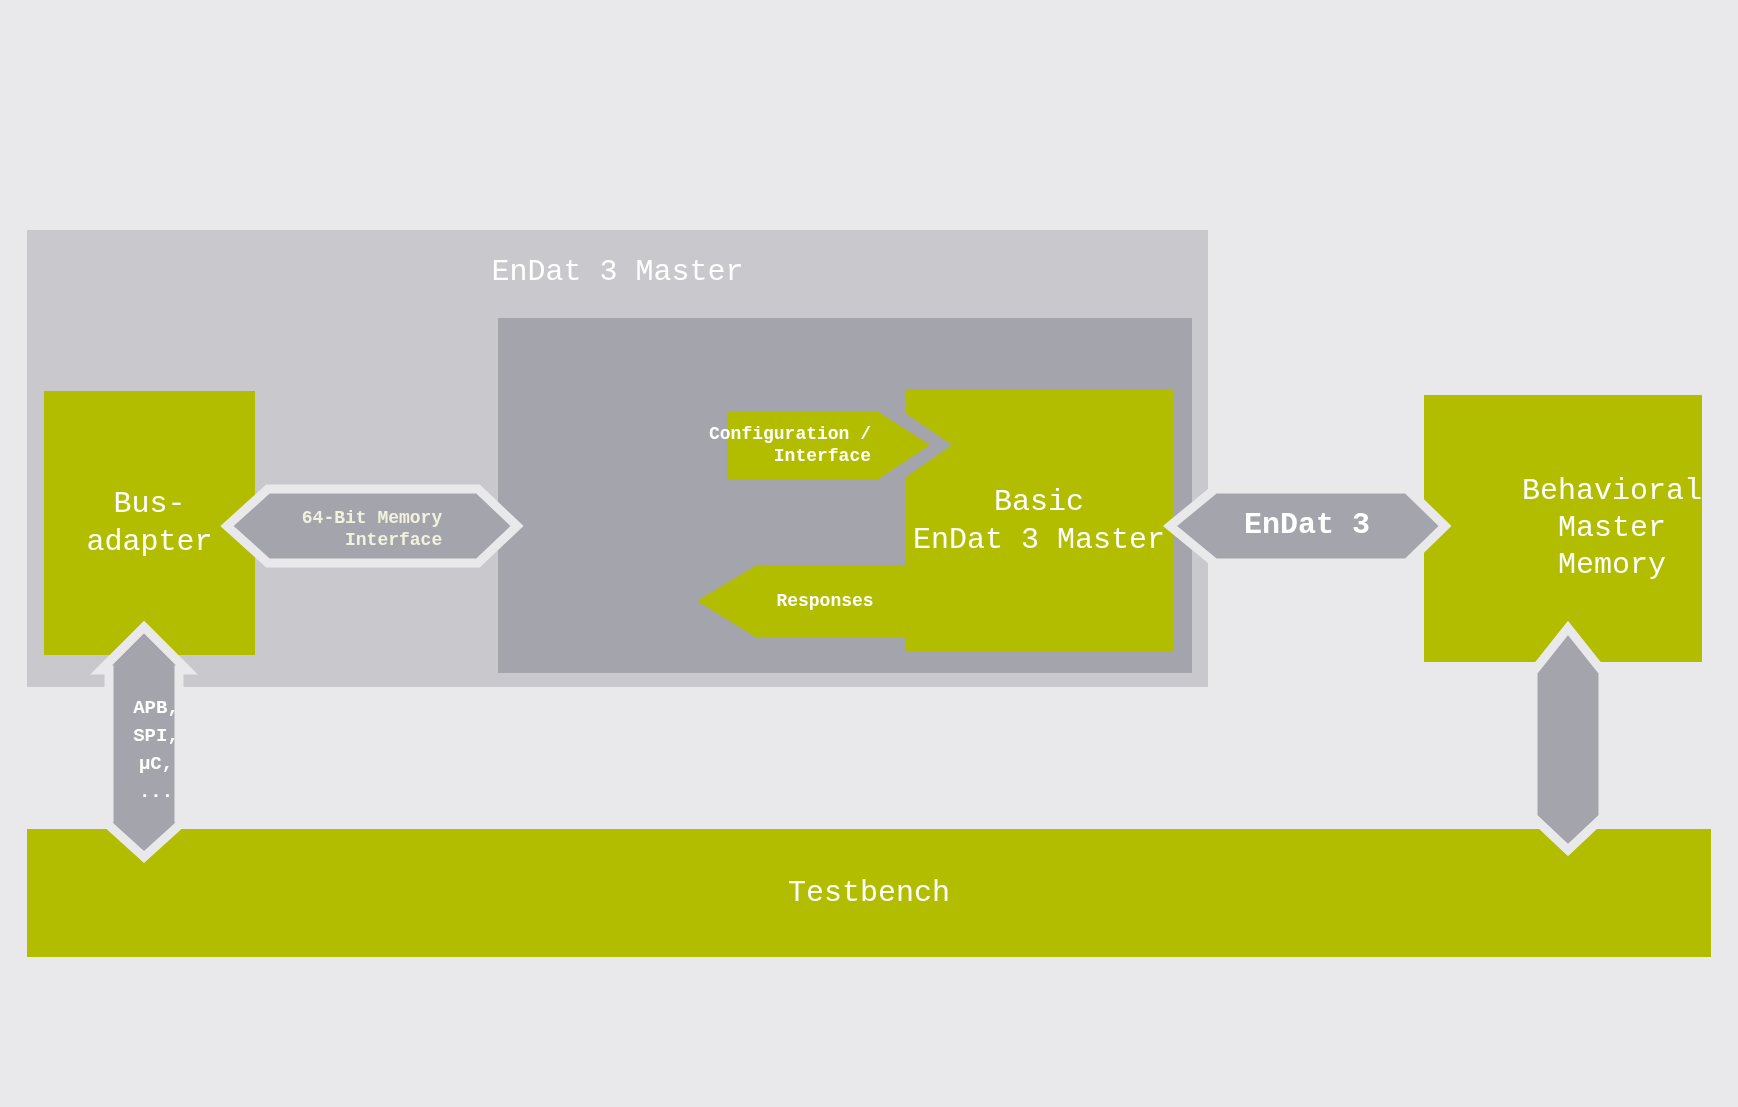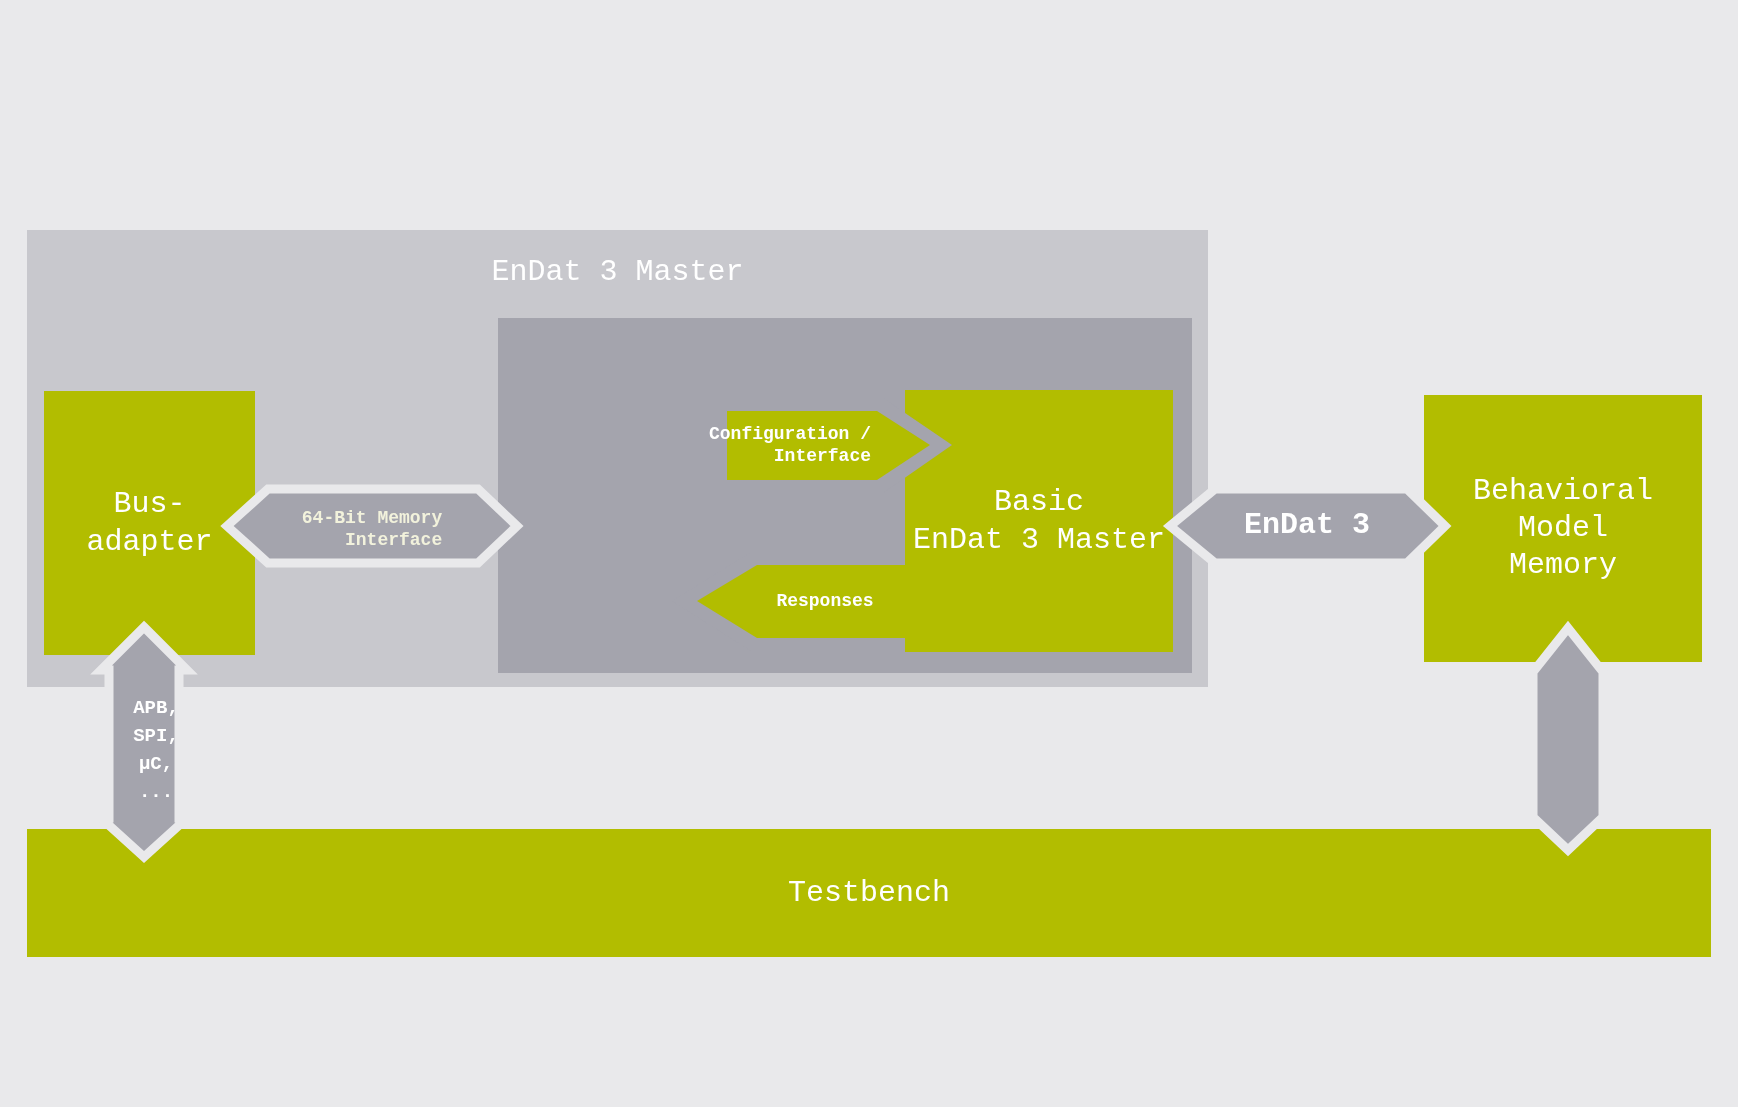--- a/index.html
+++ b/index.html
@@ -62,24 +62,24 @@
   </div>
 
 
   <div class="abs block" style="left:905px;top:390px;width:268px;height:262px;">
     <div>
       <span class="line">Basic</span>
       <span class="line">EnDat 3 Master</span>
     </div>
   </div>
 
-  <div class="abs block" style="left:1424px;top:395px;width:278px;height:267px;line-height:37px;">
+  <div class="abs block" style="left:1424px;top:395px;width:278px;height:267px;line-height:37px;justify-content:flex-end;">
     <div>
       <span class="line">Behavioral</span>
-      <span class="line">Model</span>
+      <span class="line">Master</span>
       <span class="line">Memory</span>
     </div>
   </div>
 
   <div class="abs block" style="left:27px;top:829px;width:1684px;height:128px;">
     <span>Testbench</span>
   </div>
 
   <svg class="overlay" width="1738" height="1107" viewBox="0 0 1738 1107">
 

